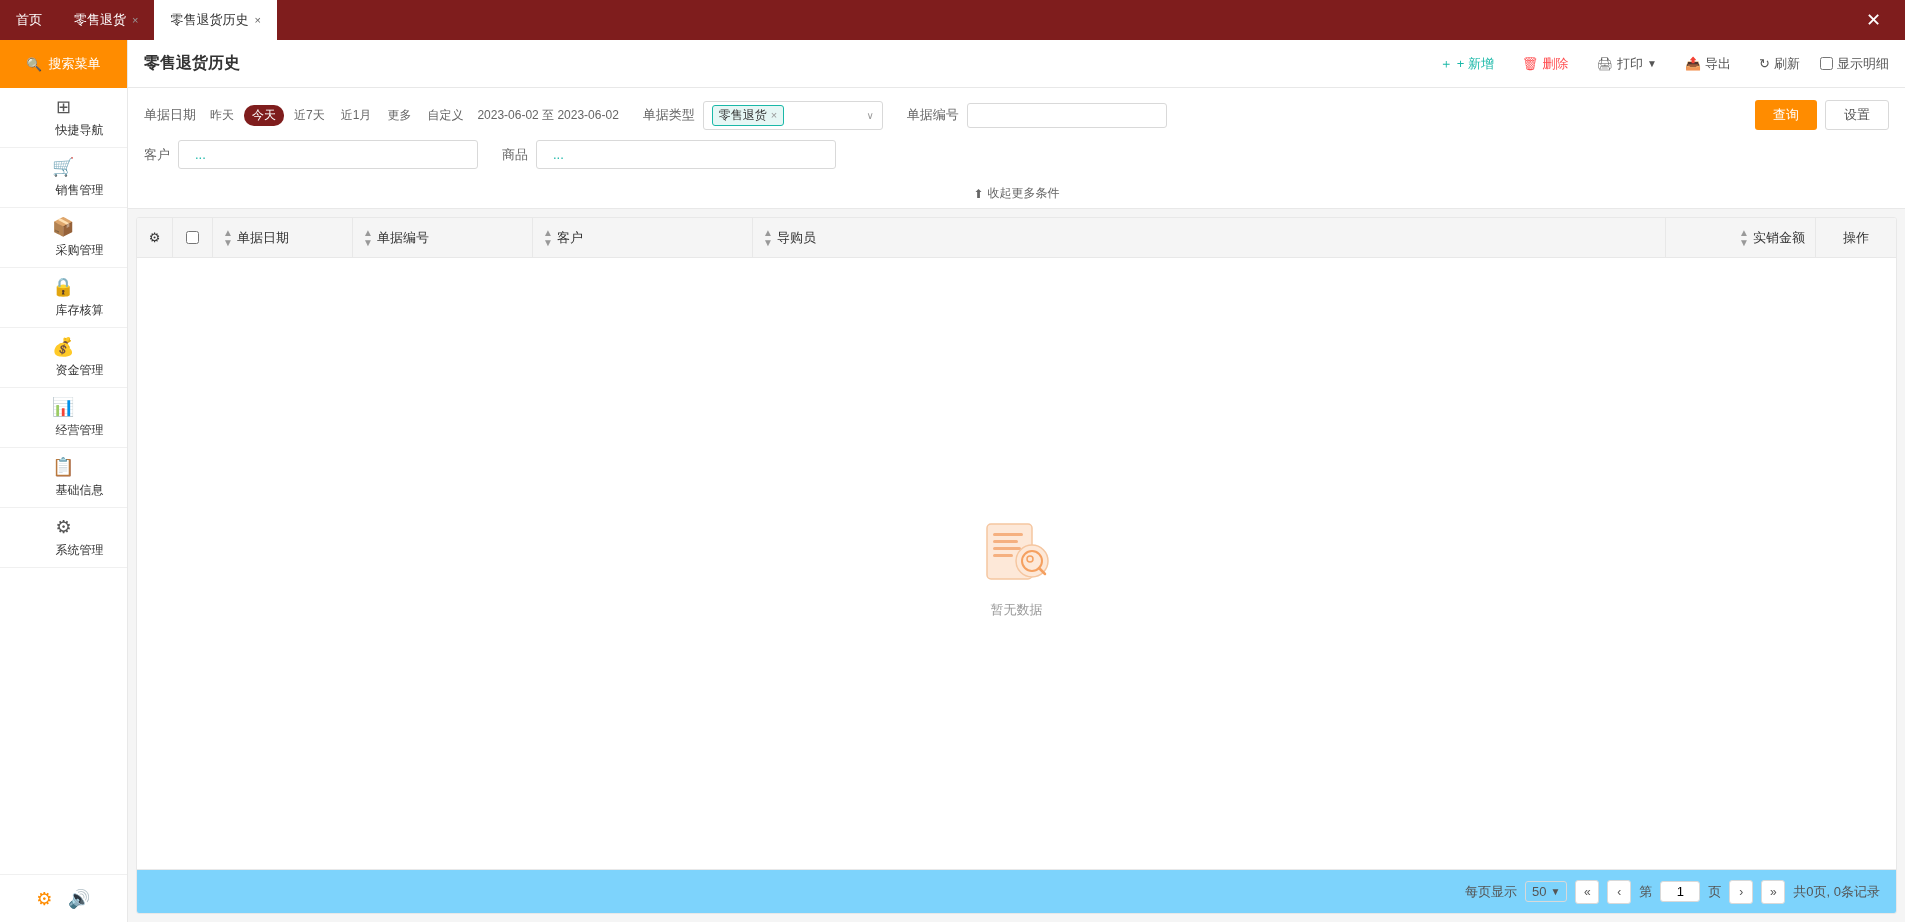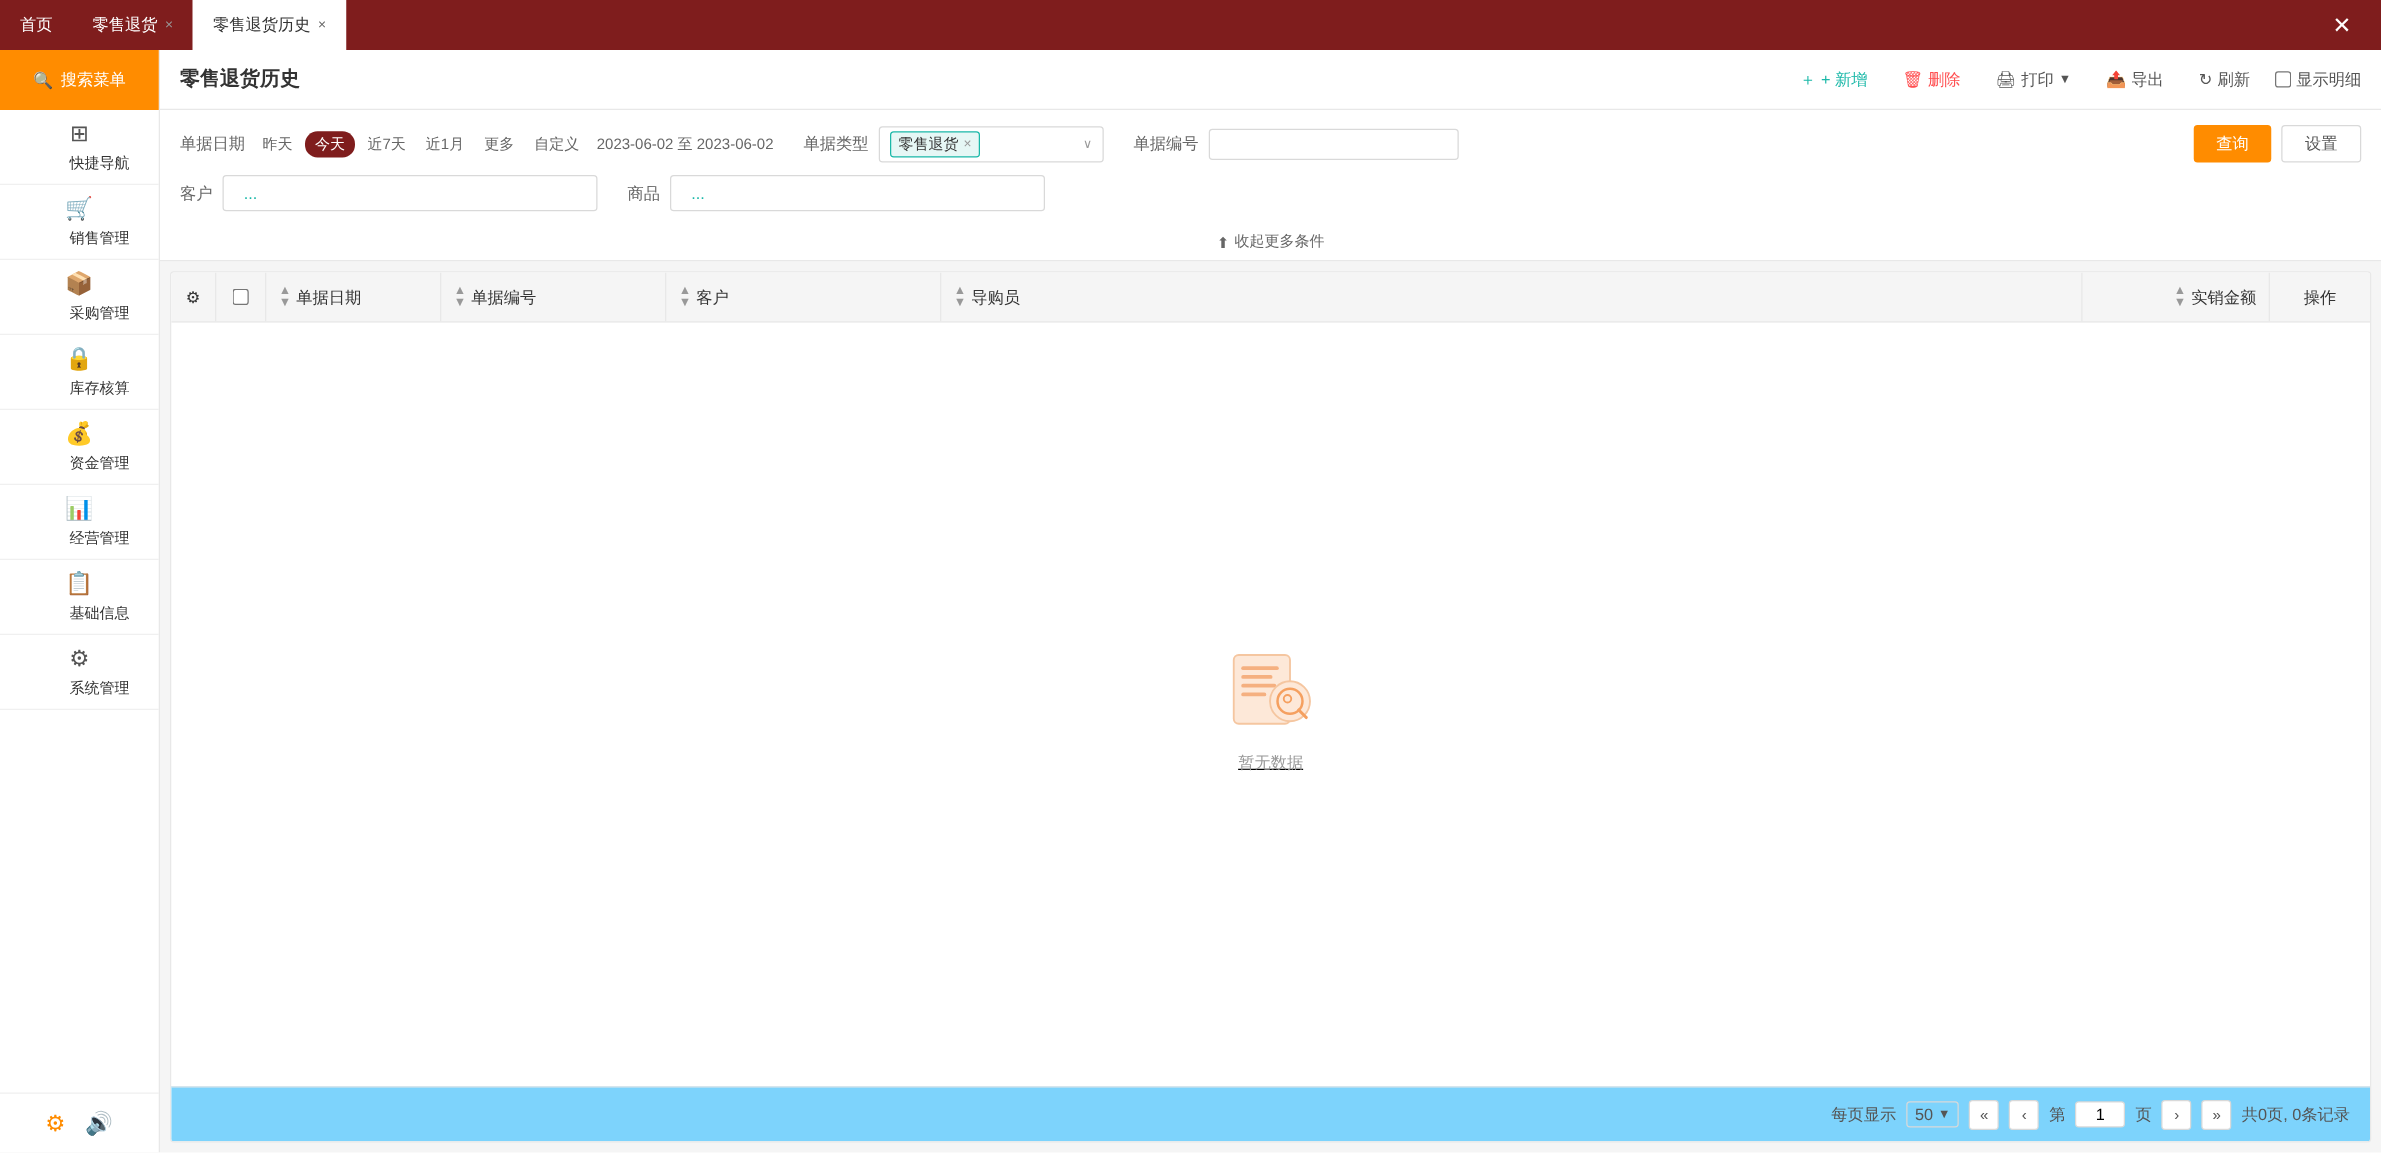--- a/index.html
+++ b/index.html
@@ -304,21 +304,20 @@
     .th-action { width: 80px; flex-shrink: 0; justify-content: center; }
 
     
     .empty-state {
       flex: 1;
       display: flex;
       flex-direction: column;
       align-items: center;
       justify-content: center;
       gap: 12px;
-      text-decoration: underline;
     }
     .empty-icon {
       width: 80px;
       height: 80px;
     }
     .empty-text {
       font-size: 13px;
       color: #999;
     }
 

